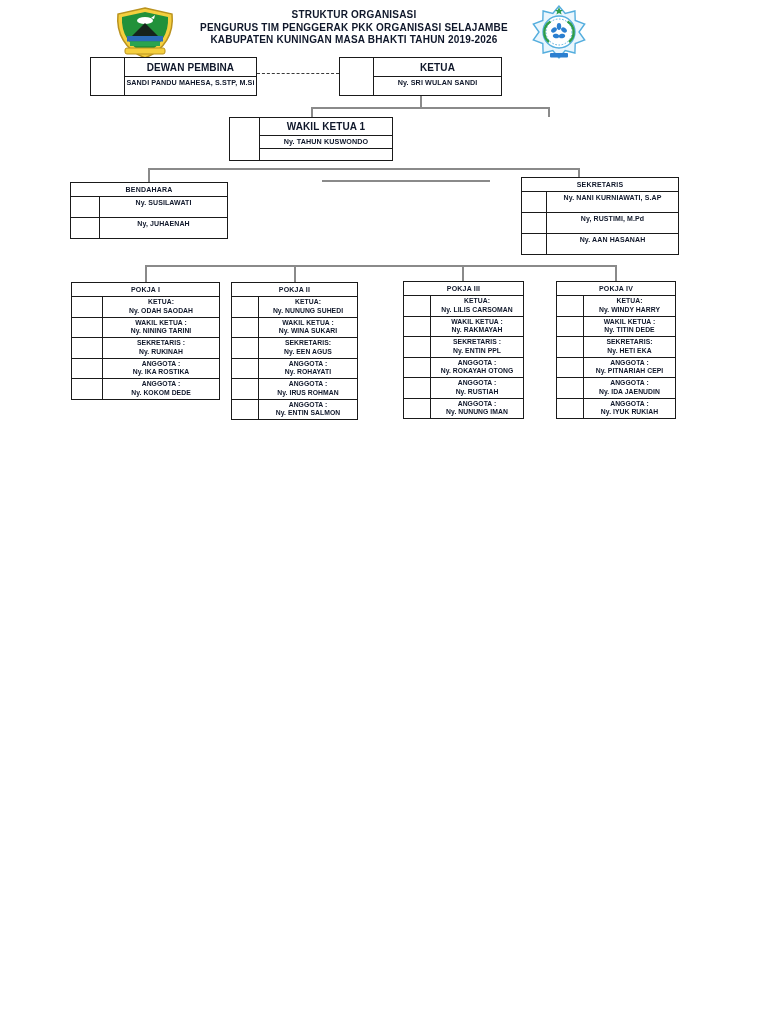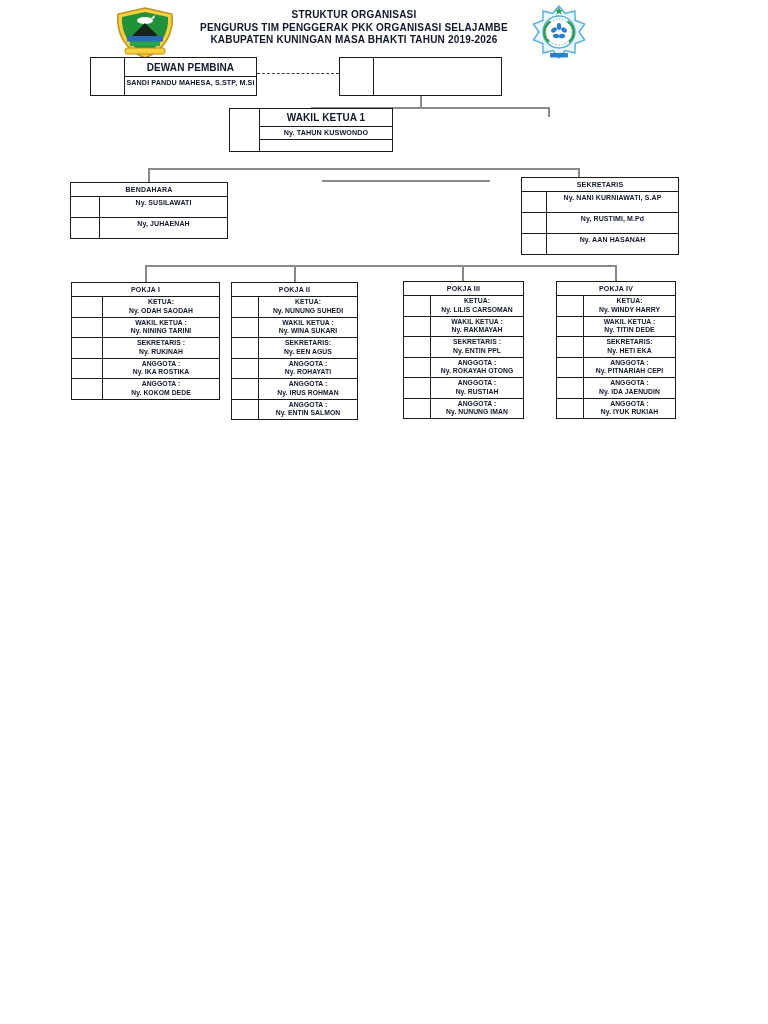--- a/index.html
+++ b/index.html
@@ -89,28 +89,32 @@
     <div class="main">
       <div class="lbl" style="height:18px">DEWAN PEMBINA</div>
       <div class="nm">SANDI PANDU MAHESA, S.STP, M.Si</div>
     </div>
   </div>
 
   <div class="abs dash" style="left:257px;top:73px;width:82px"></div>
 
   <div class="abs tbox" style="left:339px;top:57px;width:163px;height:39px">
     <div class="side" style="width:33px"></div>
+    <div class="main">
+      <div class="lbl" style="height:18px">KETUA</div>
+      <div class="nm">Ny. SRI WULAN SANDI</div>
+    </div>
   </div>
 
   <div class="abs vline" style="left:420px;top:96px;height:12px"></div>
   <div class="abs hline" style="left:311px;top:107px;width:238px"></div>
   <div class="abs vline" style="left:311px;top:107px;height:10px"></div>
   <div class="abs vline" style="left:548px;top:107px;height:10px"></div>
 
-  <div class="abs tbox" style="left:229px;top:108px;width:164px;height:44px">
+  <div class="abs tbox" style="left:229px;top:117px;width:164px;height:44px">
     <div class="side" style="width:29px"></div>
     <div class="main">
       <div class="lbl" style="height:17px">WAKIL KETUA 1</div>
       <div class="nm" style="flex:0 0 11px">Ny. TAHUN KUSWONDO</div>
       <div class="filler"></div>
     </div>
   </div>
 
 
   <div class="abs hline" style="left:148px;top:168px;width:431px"></div>

